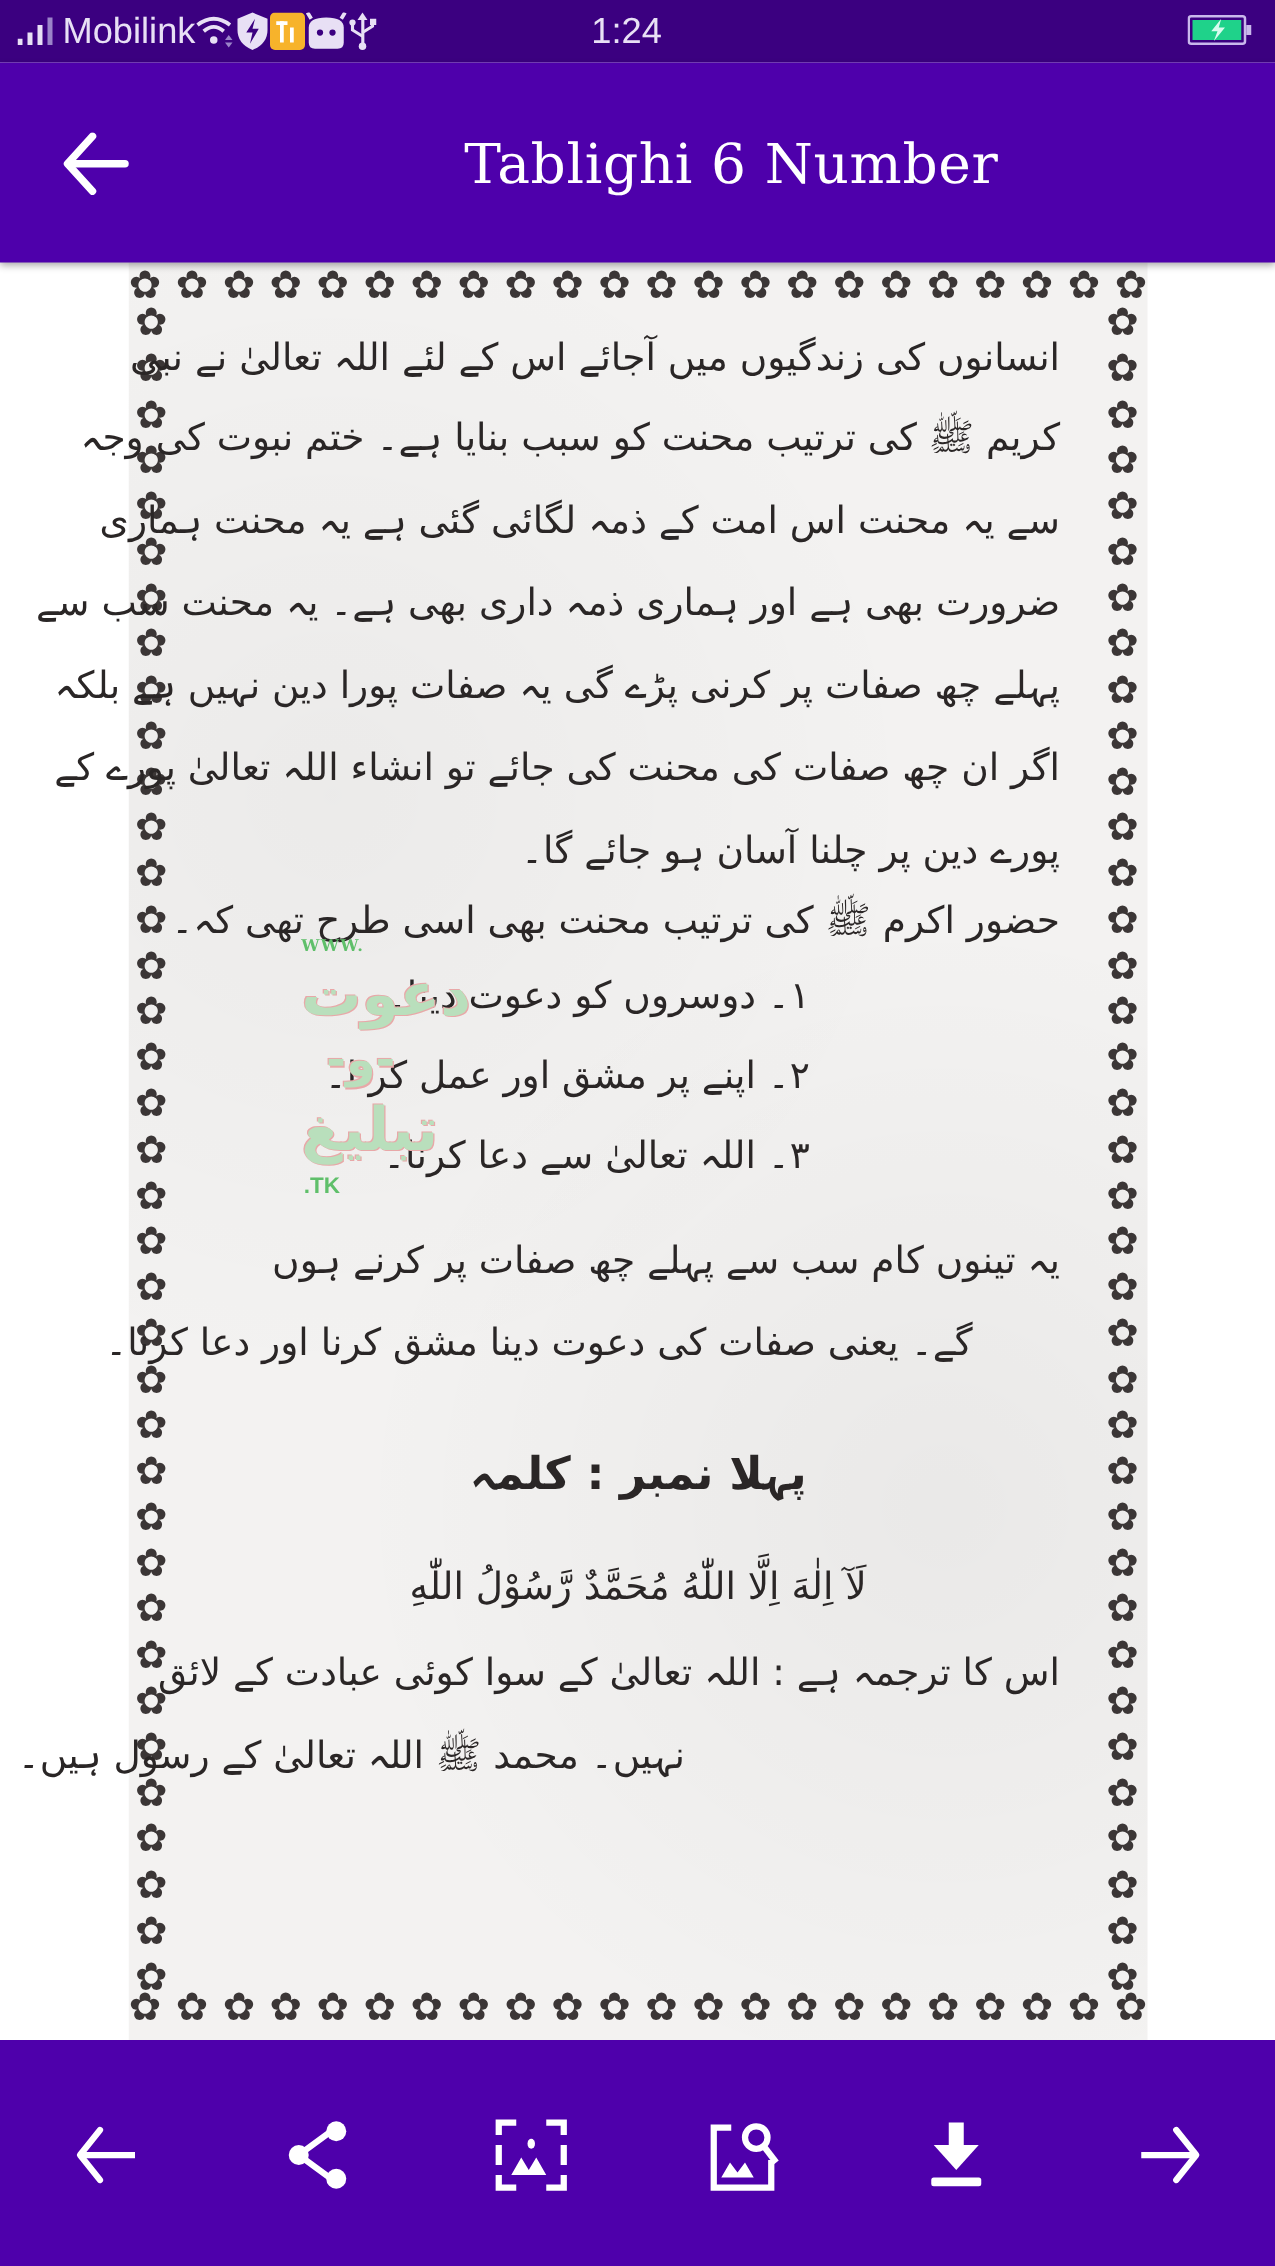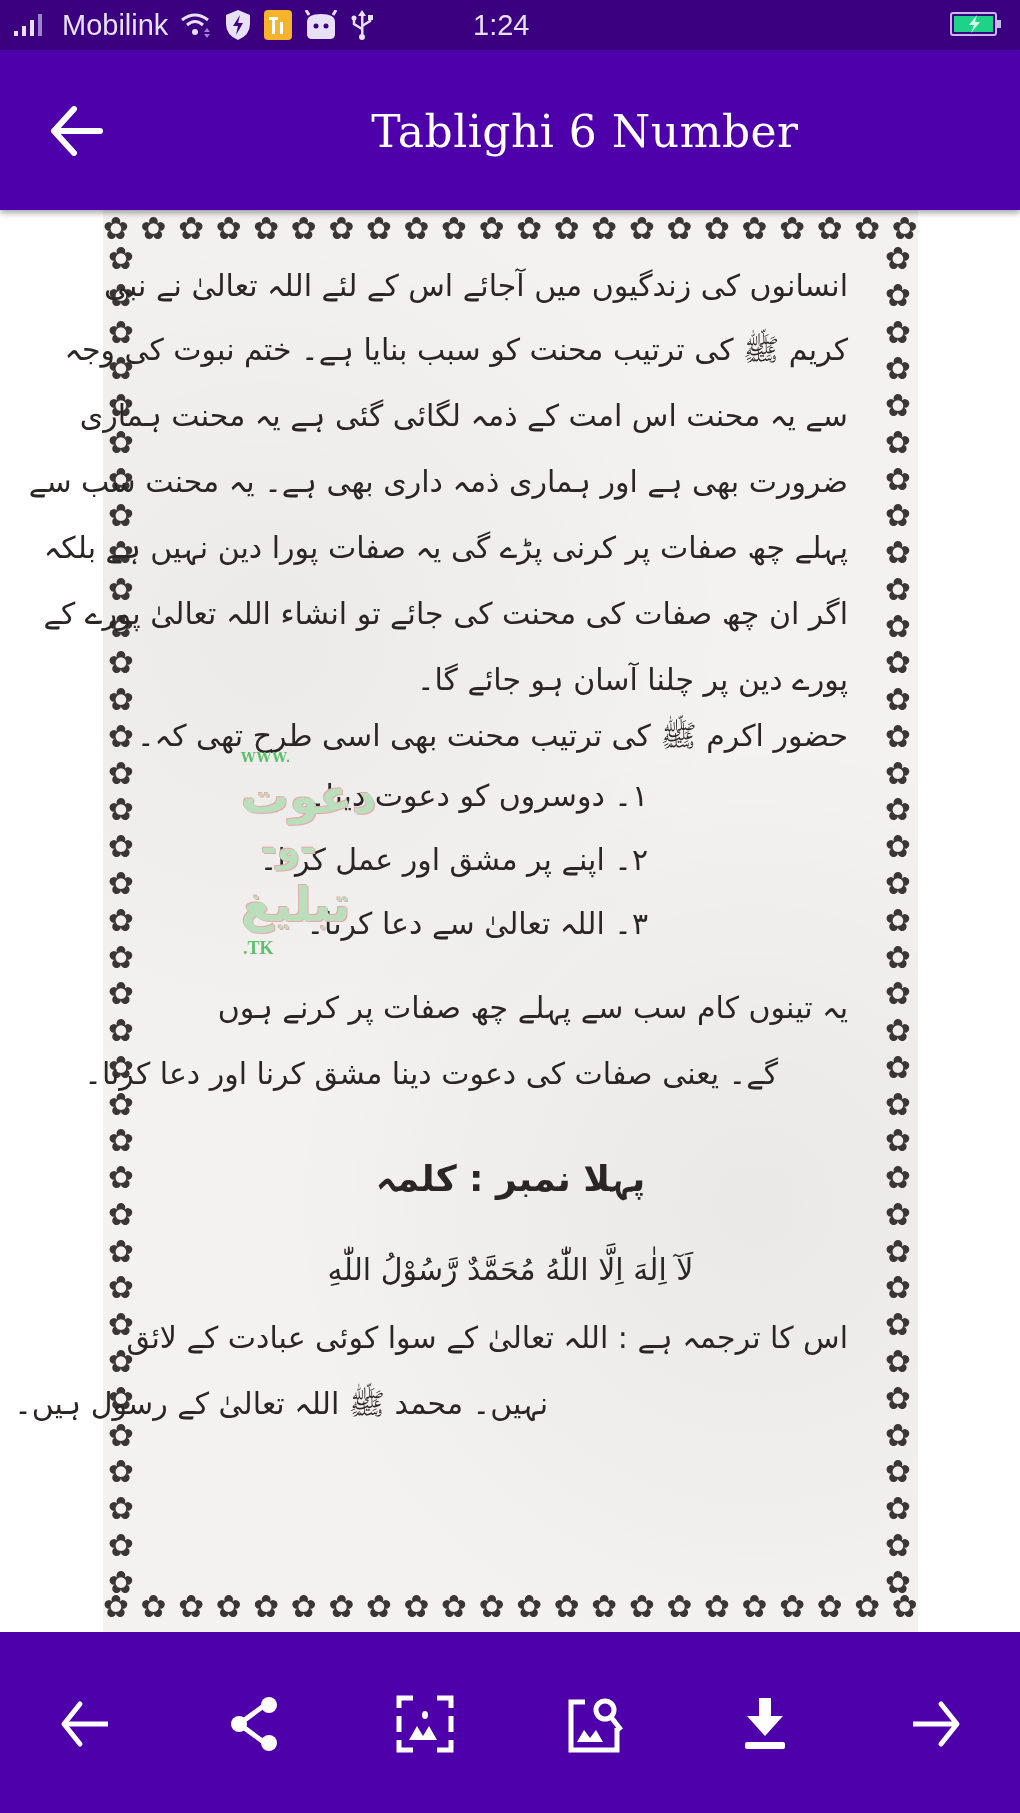--- a/index.html
+++ b/index.html
@@ -1,34 +1,34 @@
 <!DOCTYPE html>
 <html><head>
 <meta charset="utf-8">
 <style>
   html, body { margin:0; padding:0; }
   body { width:1020px; height:1813px; position:relative; overflow:hidden; background:#ffffff; font-family:"DejaVu Sans", sans-serif; }
   .statusbar { position:absolute; left:0; top:0; width:1020px; height:50px; background:#3b0080; color:#e8e0f5; }
-  .sb-left { position:absolute; left:14px; top:0; height:50px; display:flex; align-items:center; gap:12px; font-size:29px; font-family:"Liberation Sans", sans-serif; }
+  .sb-left { position:absolute; left:14px; top:0; height:50px; display:flex; align-items:center; gap:0; font-size:29px; font-family:"Liberation Sans", sans-serif; }
   .sb-time { position:absolute; left:473px; top:0; height:66px; line-height:50px; font-size:29px; font-family:"Liberation Sans", sans-serif; color:#e8e0f5; }
   .sb-battery { position:absolute; right:18px; top:12px; width:52px; height:24px; }
   .toolbar { position:absolute; left:0; top:50px; width:1020px; height:160px; background:#4e00ab; box-shadow:0 3px 6px rgba(0,0,0,0.35); z-index:2; }
   .tb-back { position:absolute; left:50px; top:56px; width:54px; height:50px; cursor:pointer; }
   .tb-title { position:absolute; left:0; right:0; top:0; height:160px; line-height:164px; text-align:center; padding-left:150px; color:#ffffff; font-family:"DejaVu Serif", serif; font-size:44px; letter-spacing:0.5px; }
   .content { position:absolute; left:0; top:210px; width:1020px; height:1422px; background:#ffffff; }
   .page { position:absolute; left:103px; top:0; width:815px; height:1422px; background:#f3f2f1;
           background-image: radial-gradient(circle at 20% 30%, rgba(0,0,0,0.03) 0, transparent 40%), radial-gradient(circle at 80% 70%, rgba(0,0,0,0.04) 0, transparent 40%); }
   .border-row { position:absolute; left:0; width:815px; height:36px; display:flex; justify-content:space-between; color:#3b3636; font-size:31px; line-height:36px; overflow:hidden; }
   .border-col { position:absolute; top:30px; width:36px; height:1360px; display:flex; flex-direction:column; justify-content:space-between; color:#3b3636; font-size:31px; line-height:36px; text-align:center; overflow:hidden; }
   .urdu { position:absolute; direction:rtl; text-align:right; color:#2a2626; font-family:"DejaVu Sans", sans-serif; font-size:30px; white-space:nowrap; }
   .para { right:70px; width:700px; }
   .center { left:0; right:0; text-align:center; direction:rtl; }
   .watermark { position:absolute; left:138px; top:540px; width:110px; height:210px; }
   .wm-www { position:absolute; left:0; top:0; color:#5fbf6a; font-family:"DejaVu Serif", serif; font-size:13px; font-weight:bold; letter-spacing:1px; }
-  .wm-tk { position:absolute; left:2px; top:188px; color:#5fbf6a; font-family:Liberation Serif, serif; font-size:18px; font-weight:bold; }
+  .wm-tk { position:absolute; left:2px; top:188px; color:#5fbf6a; font-family:Liberation Sans, sans-serif; font-size:18px; font-weight:bold; }
   .wm-word { position:absolute; left:0; color:#b9dfbc; text-shadow:1px 1px 0 #e8a8a8, -1px -1px 0 #e8a8a8; font-family:"DejaVu Sans", sans-serif; font-weight:bold; font-size:48px; direction:rtl; }
   .bottombar { position:absolute; left:0; top:1632px; width:1020px; height:181px; background:#4e00ab; }
   .bb-btn { position:absolute; top:62px; width:60px; height:60px; cursor:pointer; }
   svg { display:block; }
 </style>
 </head>
 <body>
 
 <div class="statusbar">
   <div class="sb-left">

